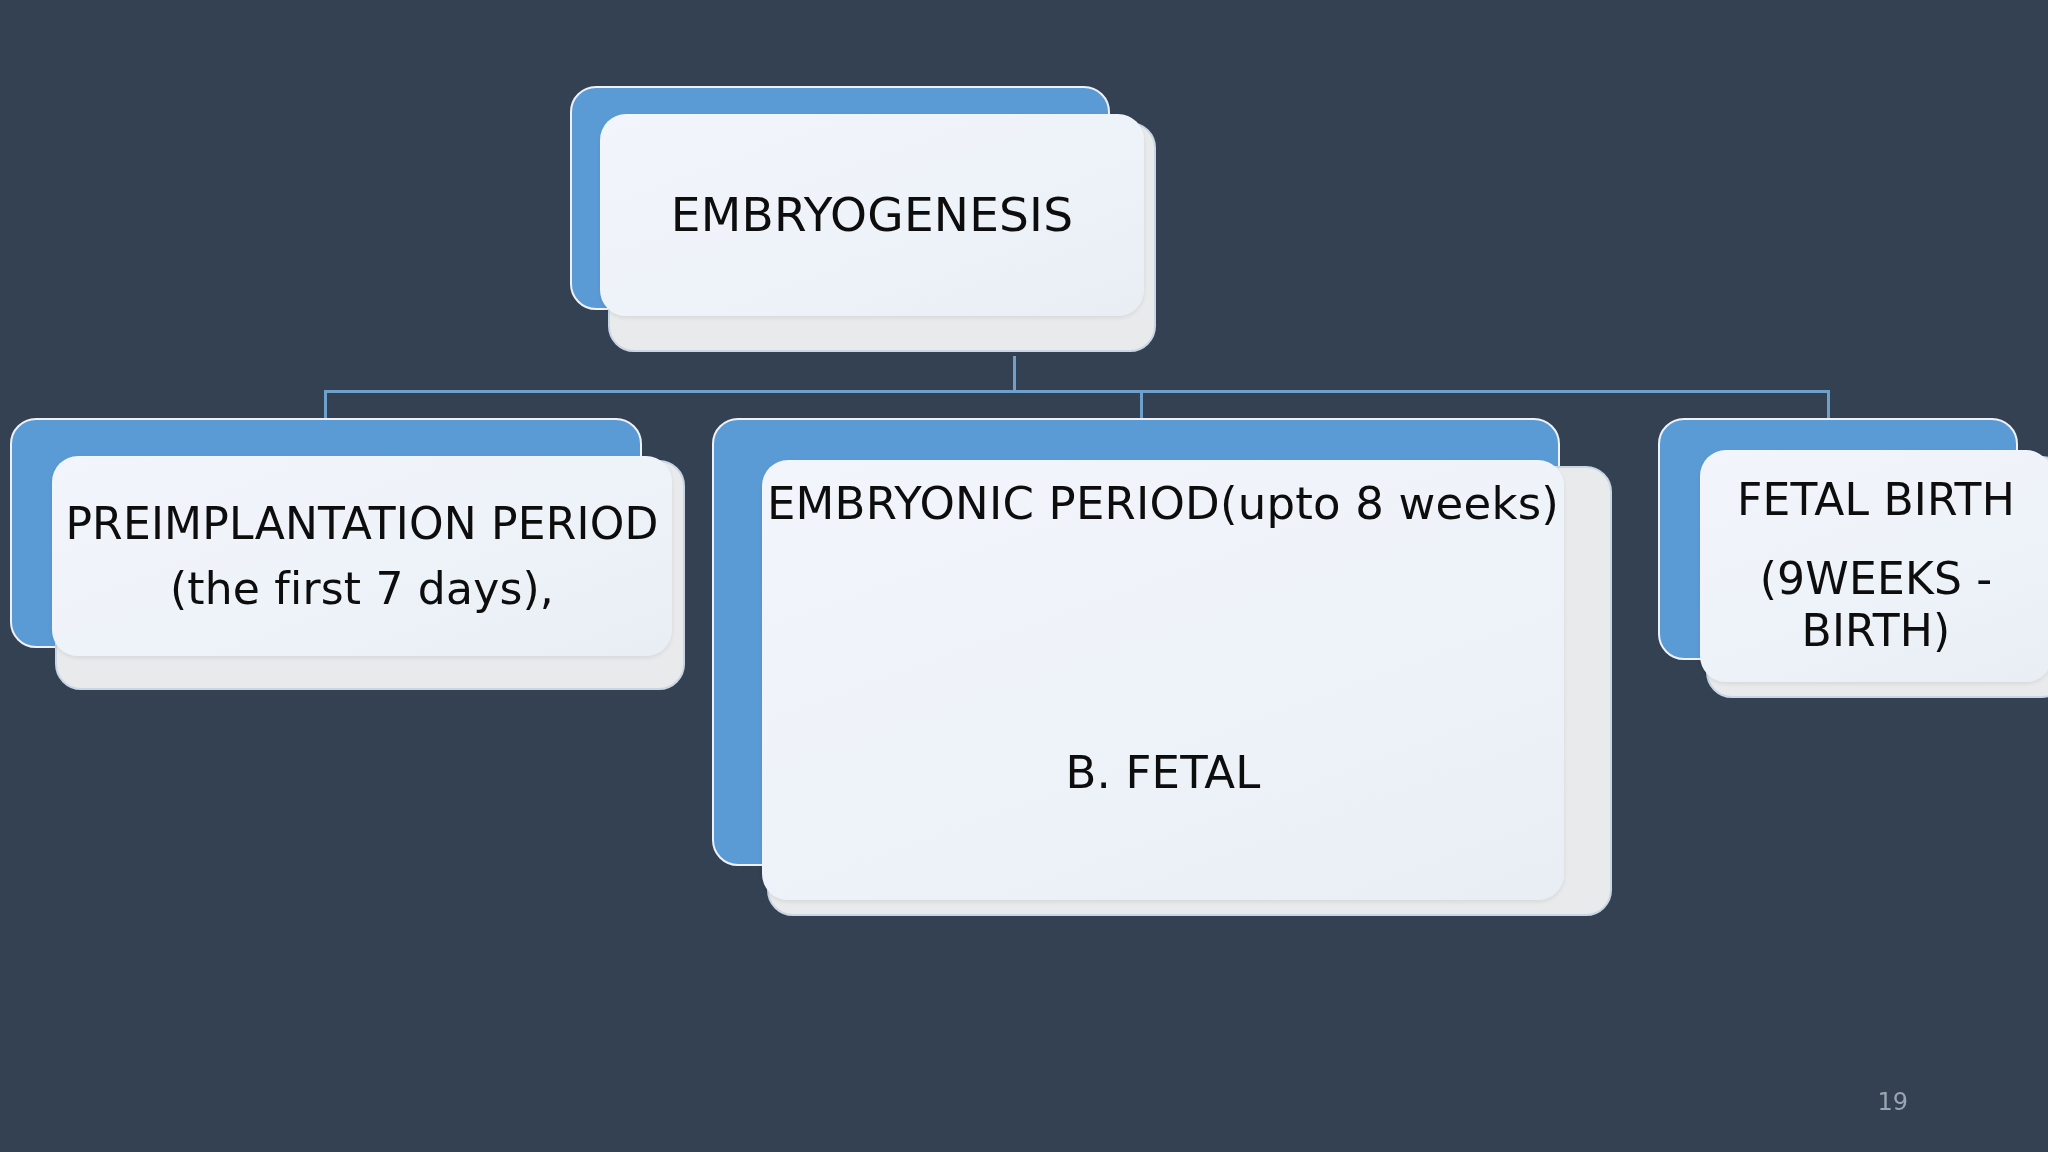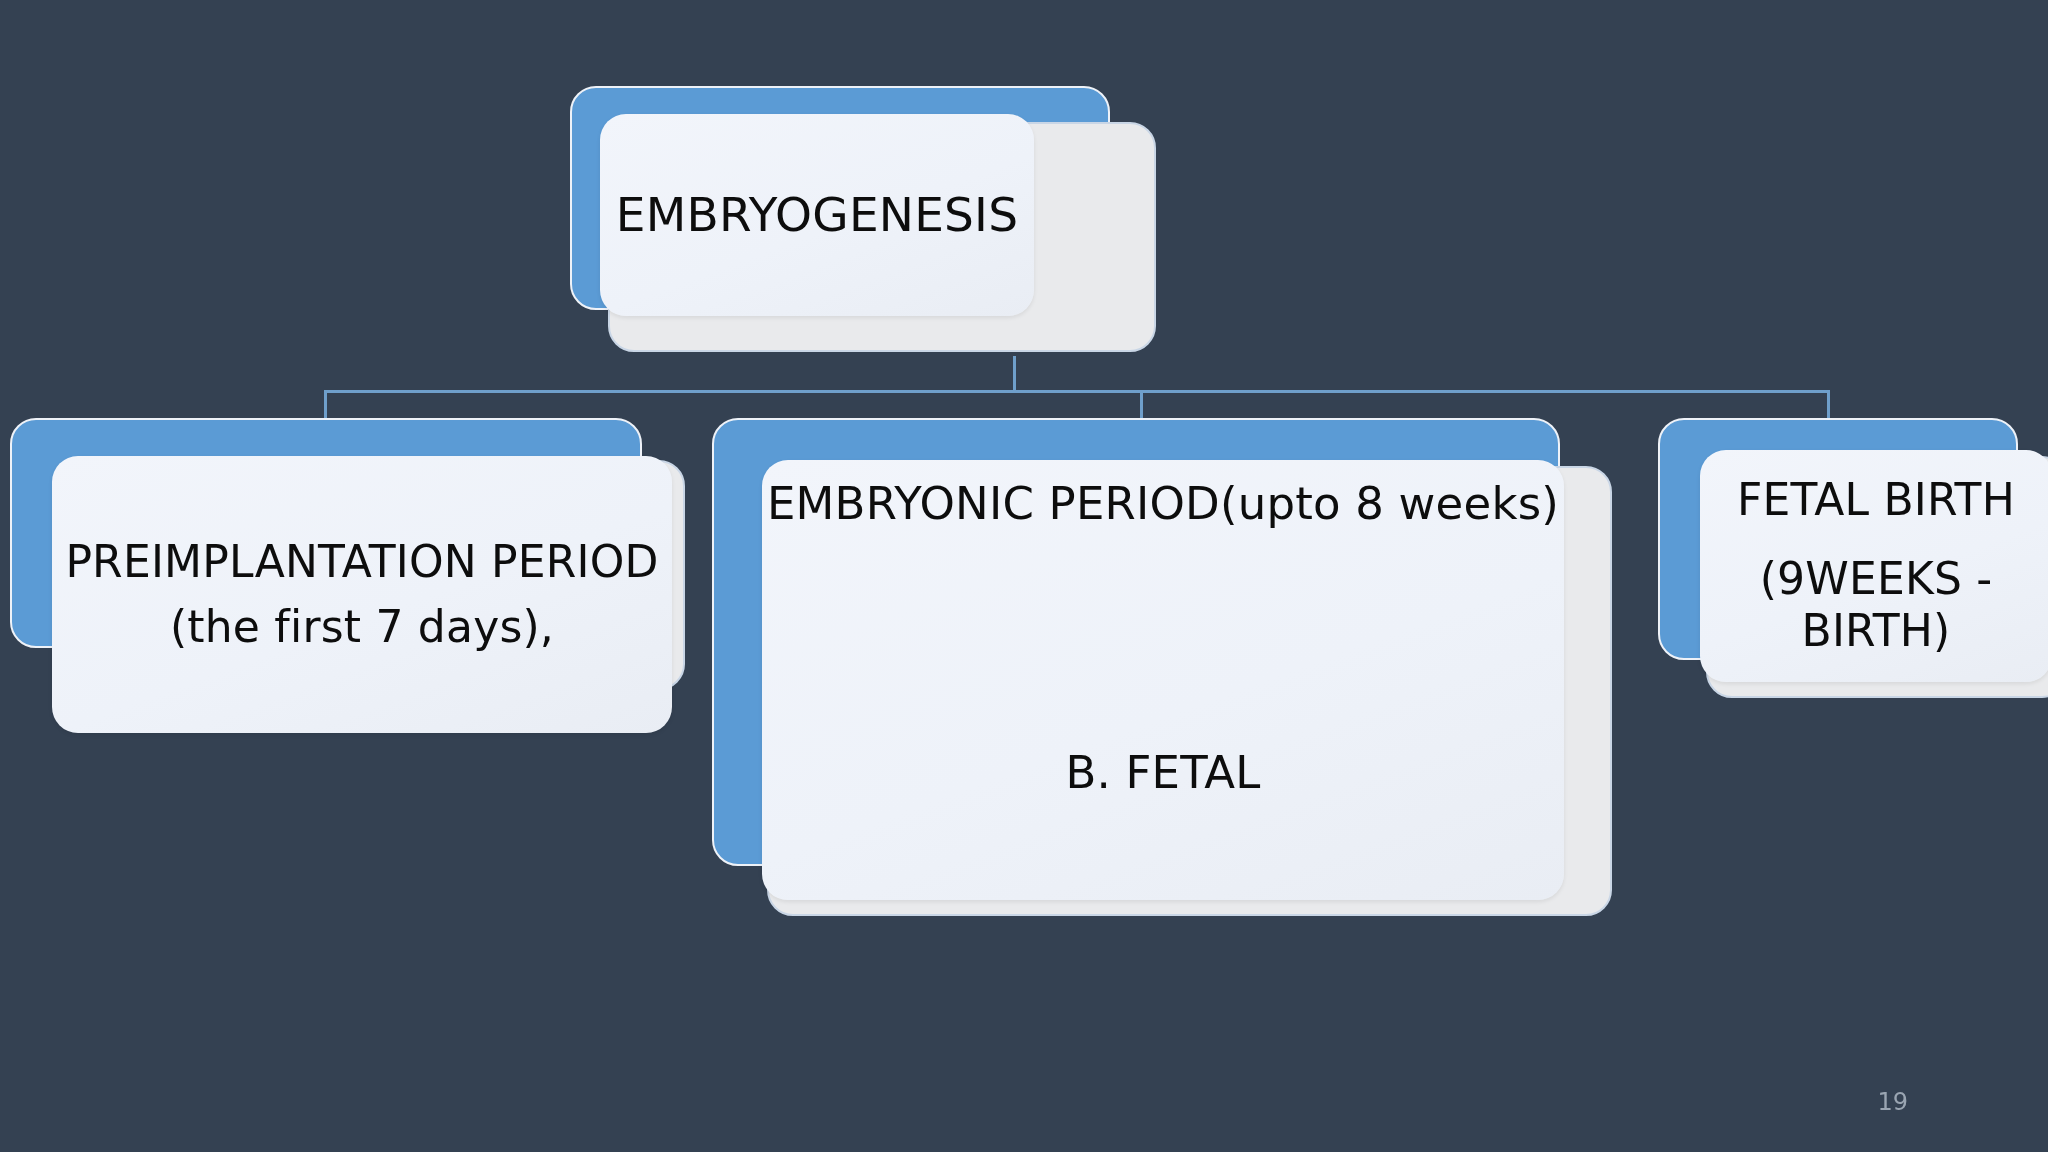--- a/index.html
+++ b/index.html
@@ -76,28 +76,28 @@
     line-height: 1.16;
     white-space: pre-line;
   }
 
   
 
   
   #node-root { left: 570px; top: 86px; width: 600px; height: 270px; }
   #node-root .plate-blue { left: 0; top: 0; width: 540px; height: 224px; }
   #node-root .plate-gray { left: 38px; top: 36px; width: 548px; height: 230px; }
-  #node-root .face       { left: 30px; top: 28px; width: 434px; height: 202px; }
+  #node-root .face       { left: 30px; top: 28px; width: 544px; height: 202px; }
   #node-root .label { font-size: 47px; }
 
   
   #node-pre { left: 10px; top: 418px; width: 710px; height: 300px; }
   #node-pre .plate-blue { left: 0; top: 0; width: 632px; height: 230px; }
   #node-pre .plate-gray { left: 45px; top: 42px; width: 630px; height: 230px; }
-  #node-pre .face       { left: 42px; top: 38px; width: 620px; height: 277px; }
+  #node-pre .face       { left: 42px; top: 38px; width: 620px; height: 200px; }
   #node-pre .label { font-size: 44px; line-height: 1.22; }
   #node-pre .label .sub { display: block; margin-top: 11px; }
 
   
   #node-emb { left: 712px; top: 418px; width: 920px; height: 510px; }
   #node-emb .plate-blue { left: 0; top: 0; width: 848px; height: 448px; }
   #node-emb .plate-gray { left: 55px; top: 48px; width: 845px; height: 450px; }
   #node-emb .face       { left: 50px; top: 42px; width: 802px; height: 440px; }
   #node-emb .label { font-size: 45px; }
   #node-emb .label .ln { display: block; }

